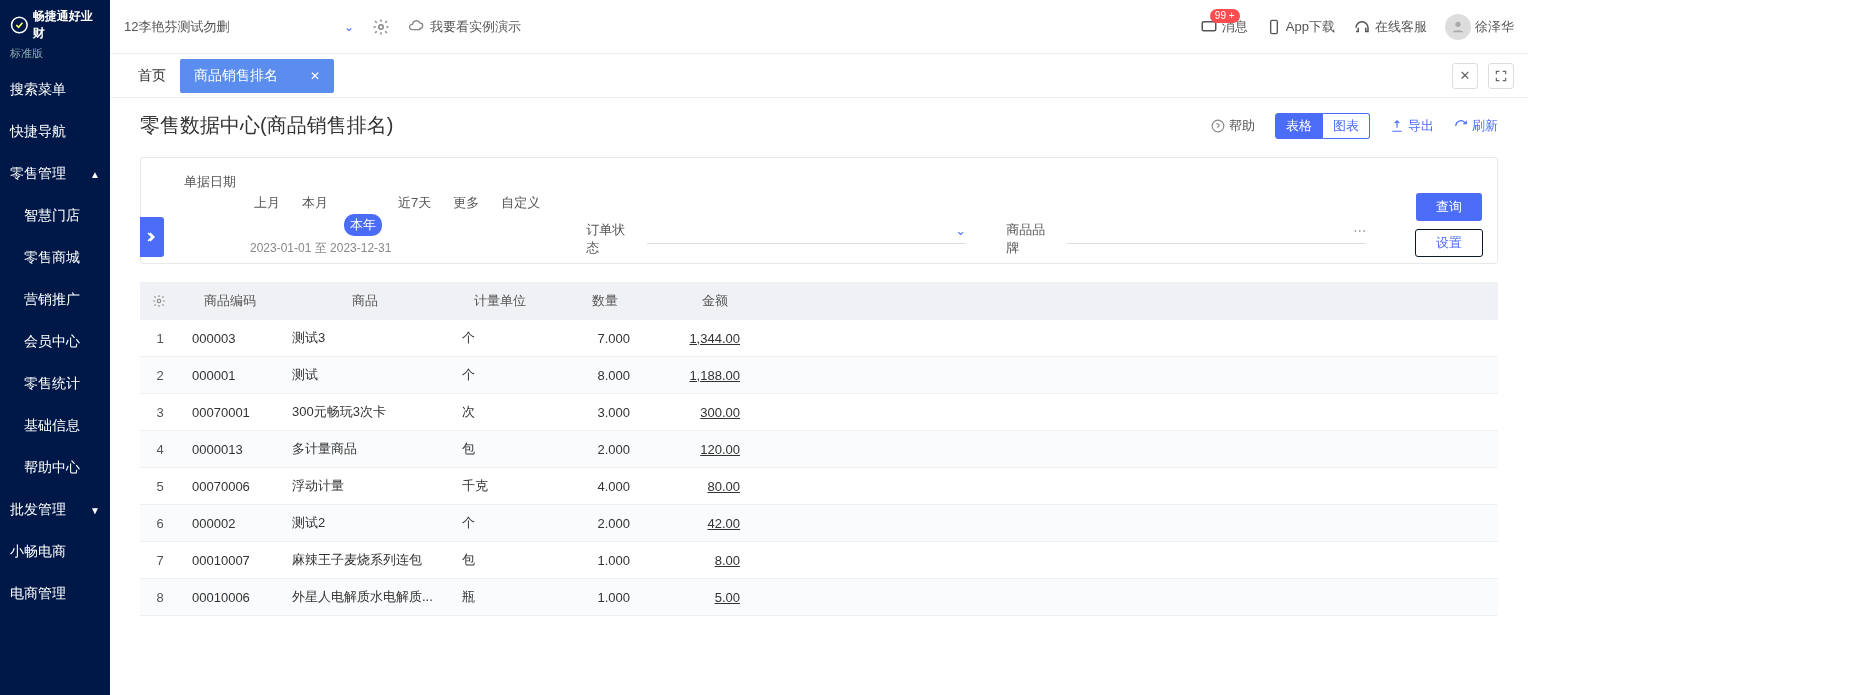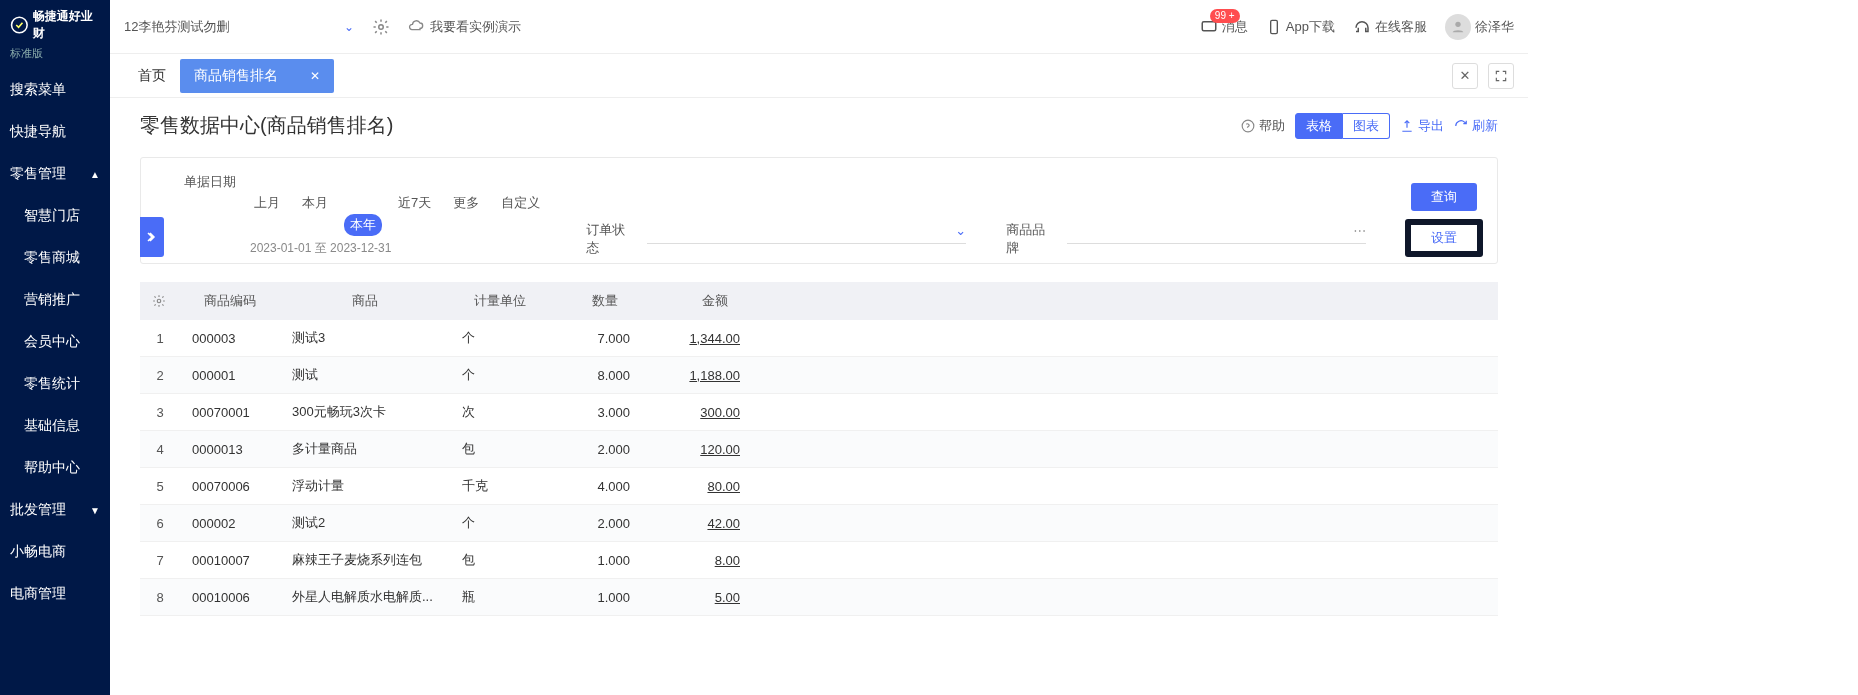--- a/index.html
+++ b/index.html
@@ -24,21 +24,21 @@
     .badge { position:absolute; top:-9px; left:10px; background:#ff4d4f; color:#fff; font-size:10px; padding:0 5px; border-radius:8px; line-height:14px; }
     .avatar { width:26px; height:26px; border-radius:50%; background:#ddd; display:flex; align-items:center; justify-content:center; color:#888; }
     .tabbar { height:44px; display:flex; align-items:center; border-bottom:1px solid #eee; padding:0 14px; gap:0; }
     .tab { padding:8px 14px; font-size:14px; cursor:pointer; display:flex; align-items:center; gap:6px; border-radius:2px; }
     .tab.active { background:#5a8dee; color:#fff;gap:32px; }
     .tab-close { font-size:12px; }
     .tabbar-right { margin-left:auto; display:flex; gap:10px; align-items:center; }
     .icon-btn { width:26px; height:26px; border:1px solid #ddd; border-radius:3px; display:flex; align-items:center; justify-content:center; cursor:pointer; color:#666; }
     .page-header { display:flex; align-items:center; padding:14px 30px 6px; gap:20px; }
     .page-title { font-size:20px; color:#333; }
-    .page-actions { margin-left:auto; display:flex; align-items:center; gap:10px; }
+    .page-actions { margin-left:auto; display:flex; align-items:center; gap:20px; }
     .act { display:flex; align-items:center; gap:4px; color:#555; cursor:pointer; font-size:13px; }
     .toggle-group { display:flex; }
     .toggle-btn { padding:3px 10px; border:1px solid #4a6cf7; font-size:13px; cursor:pointer; }
     .toggle-btn:first-child { border-radius:3px 0 0 3px; }
     .toggle-btn:last-child { border-radius:0 3px 3px 0; border-left:none; }
     .toggle-btn.on { background:#4a6cf7; color:#fff; }
     .toggle-btn.off { color:#4a6cf7; background:#fff; }
     .export-link { color:#4a6cf7; }
     .refresh-link { color:#4a6cf7; }
     .filter-panel { margin:12px 30px 0; border:1px solid #e9e9e9; border-radius:3px; }
@@ -48,21 +48,21 @@
     .filter-label { color:#555; padding-top:3px; font-size:13px; }
     .date-options { display:flex; flex-direction:column; gap:4px; }
     .date-chips { display:flex; gap:10px; align-items:center; }
     .chip { color:#555; cursor:pointer; font-size:13px; padding:2px 6px; border-radius:10px; }
     .chip.on { background:#4a6cf7; color:#fff;margin-top:44px; }
     .date-range { color:#888; font-size:12px; padding-left:2px; }
     .select-box { border-bottom:1px solid #ddd; width:340px; height:26px; display:flex; align-items:center; justify-content:flex-end; color:#4a6cf7; cursor:pointer; }
     .brand-input { border-bottom:1px solid #ddd; width:320px; height:26px; display:flex; justify-content:flex-end; align-items:center; color:#888; cursor:pointer; }
     .filter-actions { margin-left:auto; padding-right:14px; display:flex; flex-direction:column; gap:8px; align-items:center; }
     .btn-primary { background:#4a6cf7; color:#fff; border:none; padding:5px 20px; border-radius:3px; cursor:pointer; font-size:13px; }
-    .btn-outline { background:#fff; color:#4a6cf7; border:6px solid #0f172a; padding:4px 20px; border-radius:3px; cursor:pointer; font-size:13px; }
+    .btn-outline { background:#fff; color:#4a6cf7; border:1px solid #0f172a; padding:4px 20px; border-radius:3px; cursor:pointer; font-size:13px; }
     .expand-more { text-align:center; padding:6px 0; background:#f7f7f7; color:#888; font-size:12px; cursor:pointer; border-top:1px solid #eee; margin-top:6px; }
     .table-wrap { margin:18px 30px 0; }
     table { width:100%; border-collapse:collapse; }
     thead th { background:#f0f1f5; padding:10px 12px; font-weight:normal; color:#555; font-size:13px; text-align:left; }
     thead th.center { text-align:center; }
     thead th.gear-cell { text-align:center; width:40px; }
     tbody td { padding:9px 12px; font-size:13px; border-bottom:1px solid #f0f0f0; }
     tbody tr:nth-child(even) { background:#fafbfc; }
     td.idx { text-align:center; color:#555; width:40px; }
     td.num { text-align:right; padding-right:30px; }

